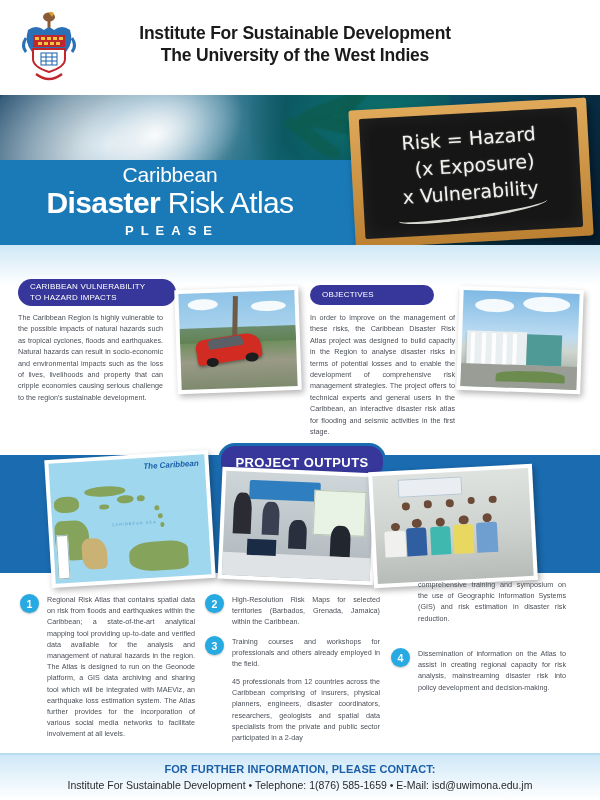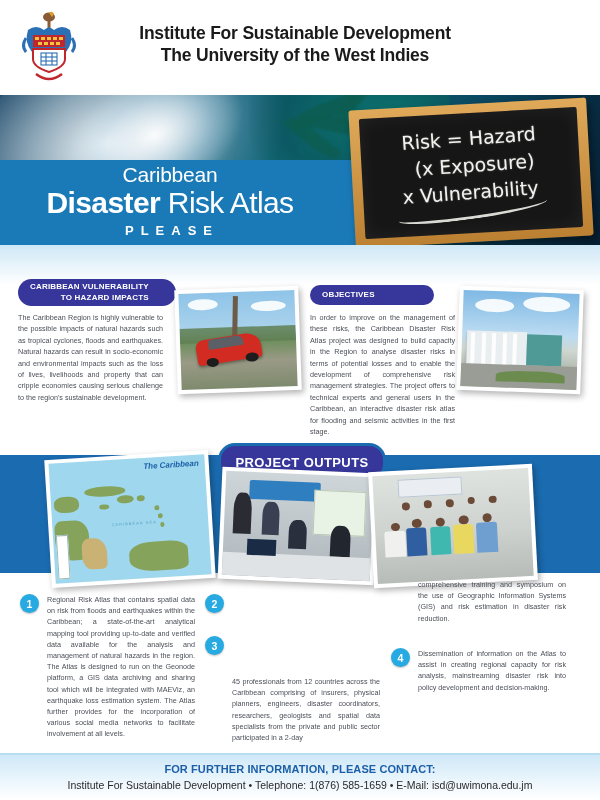--- a/index.html
+++ b/index.html
@@ -62,22 +62,22 @@
   .chalk .l3{display:block;margin-left:-4px;}
   .chalk-swoosh{position:absolute;left:34px;bottom:14px;width:150px;height:14px;
         border-bottom:3px solid #f0f0ea;border-radius:0 0 60% 40%;transform:rotate(-4deg);opacity:.9;}
 
   
   .fade{position:absolute;left:0;top:245px;width:600px;height:40px;
         background:linear-gradient(#cfe8f6,#ffffff);}
 
   
   .pill{position:absolute;background:#37379b;color:#fff;border-radius:14px;
-        font-size:8px;font-weight:bold;letter-spacing:.2px;line-height:10.5px;
-        display:flex;align-items:center;padding:0 12px;text-align:right;}
+        font-size:8px;font-weight:normal;letter-spacing:.2px;line-height:10.5px;
+        display:flex;align-items:center;padding:0 12px;}
   .pill-vuln{left:18px;top:279px;width:134px;height:27px;}
   .pill-obj{left:310px;top:285px;width:100px;height:20px;}
 
   .body-txt{position:absolute;font-size:7.2px;line-height:11.4px;color:#4a4f57;text-align:justify;}
   .txt-vuln{left:18px;top:312px;width:145px;}
   .txt-obj{left:310px;top:312px;width:145px;}
 
   .photo{position:absolute;background:#fff;padding:4px;box-shadow:2px 3px 6px rgba(0,0,0,.3);overflow:hidden;}
   .photo .inner{width:100%;height:100%;overflow:hidden;position:relative;}
 
@@ -319,22 +319,24 @@
       <div class="g-head" style="left:46%;top:25%;width:5%;height:7%;"></div>
       <div class="g-head" style="left:60%;top:24%;width:5%;height:7%;"></div>
       <div class="g-head" style="left:74%;top:24%;width:5%;height:7%;"></div>
     </div>
   </div>
 
   <div class="bullet" style="left:20px;top:594px;">1</div>
   <div class="b-txt" style="left:47px;top:594px;width:148px;">Regional Risk Atlas that contains spatial data on risk from floods and earthquakes within the Caribbean; a state-of-the-art analytical mapping tool providing up-to-date and verified data available for the analysis and management of natural hazards in the region. The Atlas is designed to run on the Geonode platform, a GIS data archiving and sharing tool which will be integrated with MAEViz, an earthquake loss estimation system. The Atlas further provides for the incorporation of various social media networks to facilitate involvement at all levels.</div>
 
   <div class="bullet" style="left:205px;top:594px;">2</div>
+  <div class="b-txt" style="left:232px;top:594px;width:148px;">High-Resolution Risk Maps for selected territories (Barbados, Grenada, Jamaica) within the Caribbean.</div>
 
   <div class="bullet" style="left:205px;top:636px;">3</div>
+  <div class="b-txt" style="left:232px;top:636px;width:148px;">Training courses and workshops for professionals and others already employed in the field.</div>
 
   <div class="b-txt" style="left:232px;top:676px;width:148px;">45 professionals from 12 countries across the Caribbean comprising of insurers, physical planners, engineers, disaster coordinators, researchers, geologists and spatial data specialists from the private and public sector participated in a 2-day</div>
 
   <div class="b-txt" style="left:418px;top:579px;width:148px;">comprehensive training and symposium on the use of Geographic Information Systems (GIS) and risk estimation in disaster risk reduction.</div>
 
   <div class="bullet" style="left:391px;top:648px;">4</div>
   <div class="b-txt" style="left:418px;top:648px;width:148px;">Dissemination of information on the Atlas to assist in creating regional capacity for risk analysis, mainstreaming disaster risk into policy development and decision-making.</div>
 
   <div class="footer"></div>
   <div class="footer-top-rule"></div>

